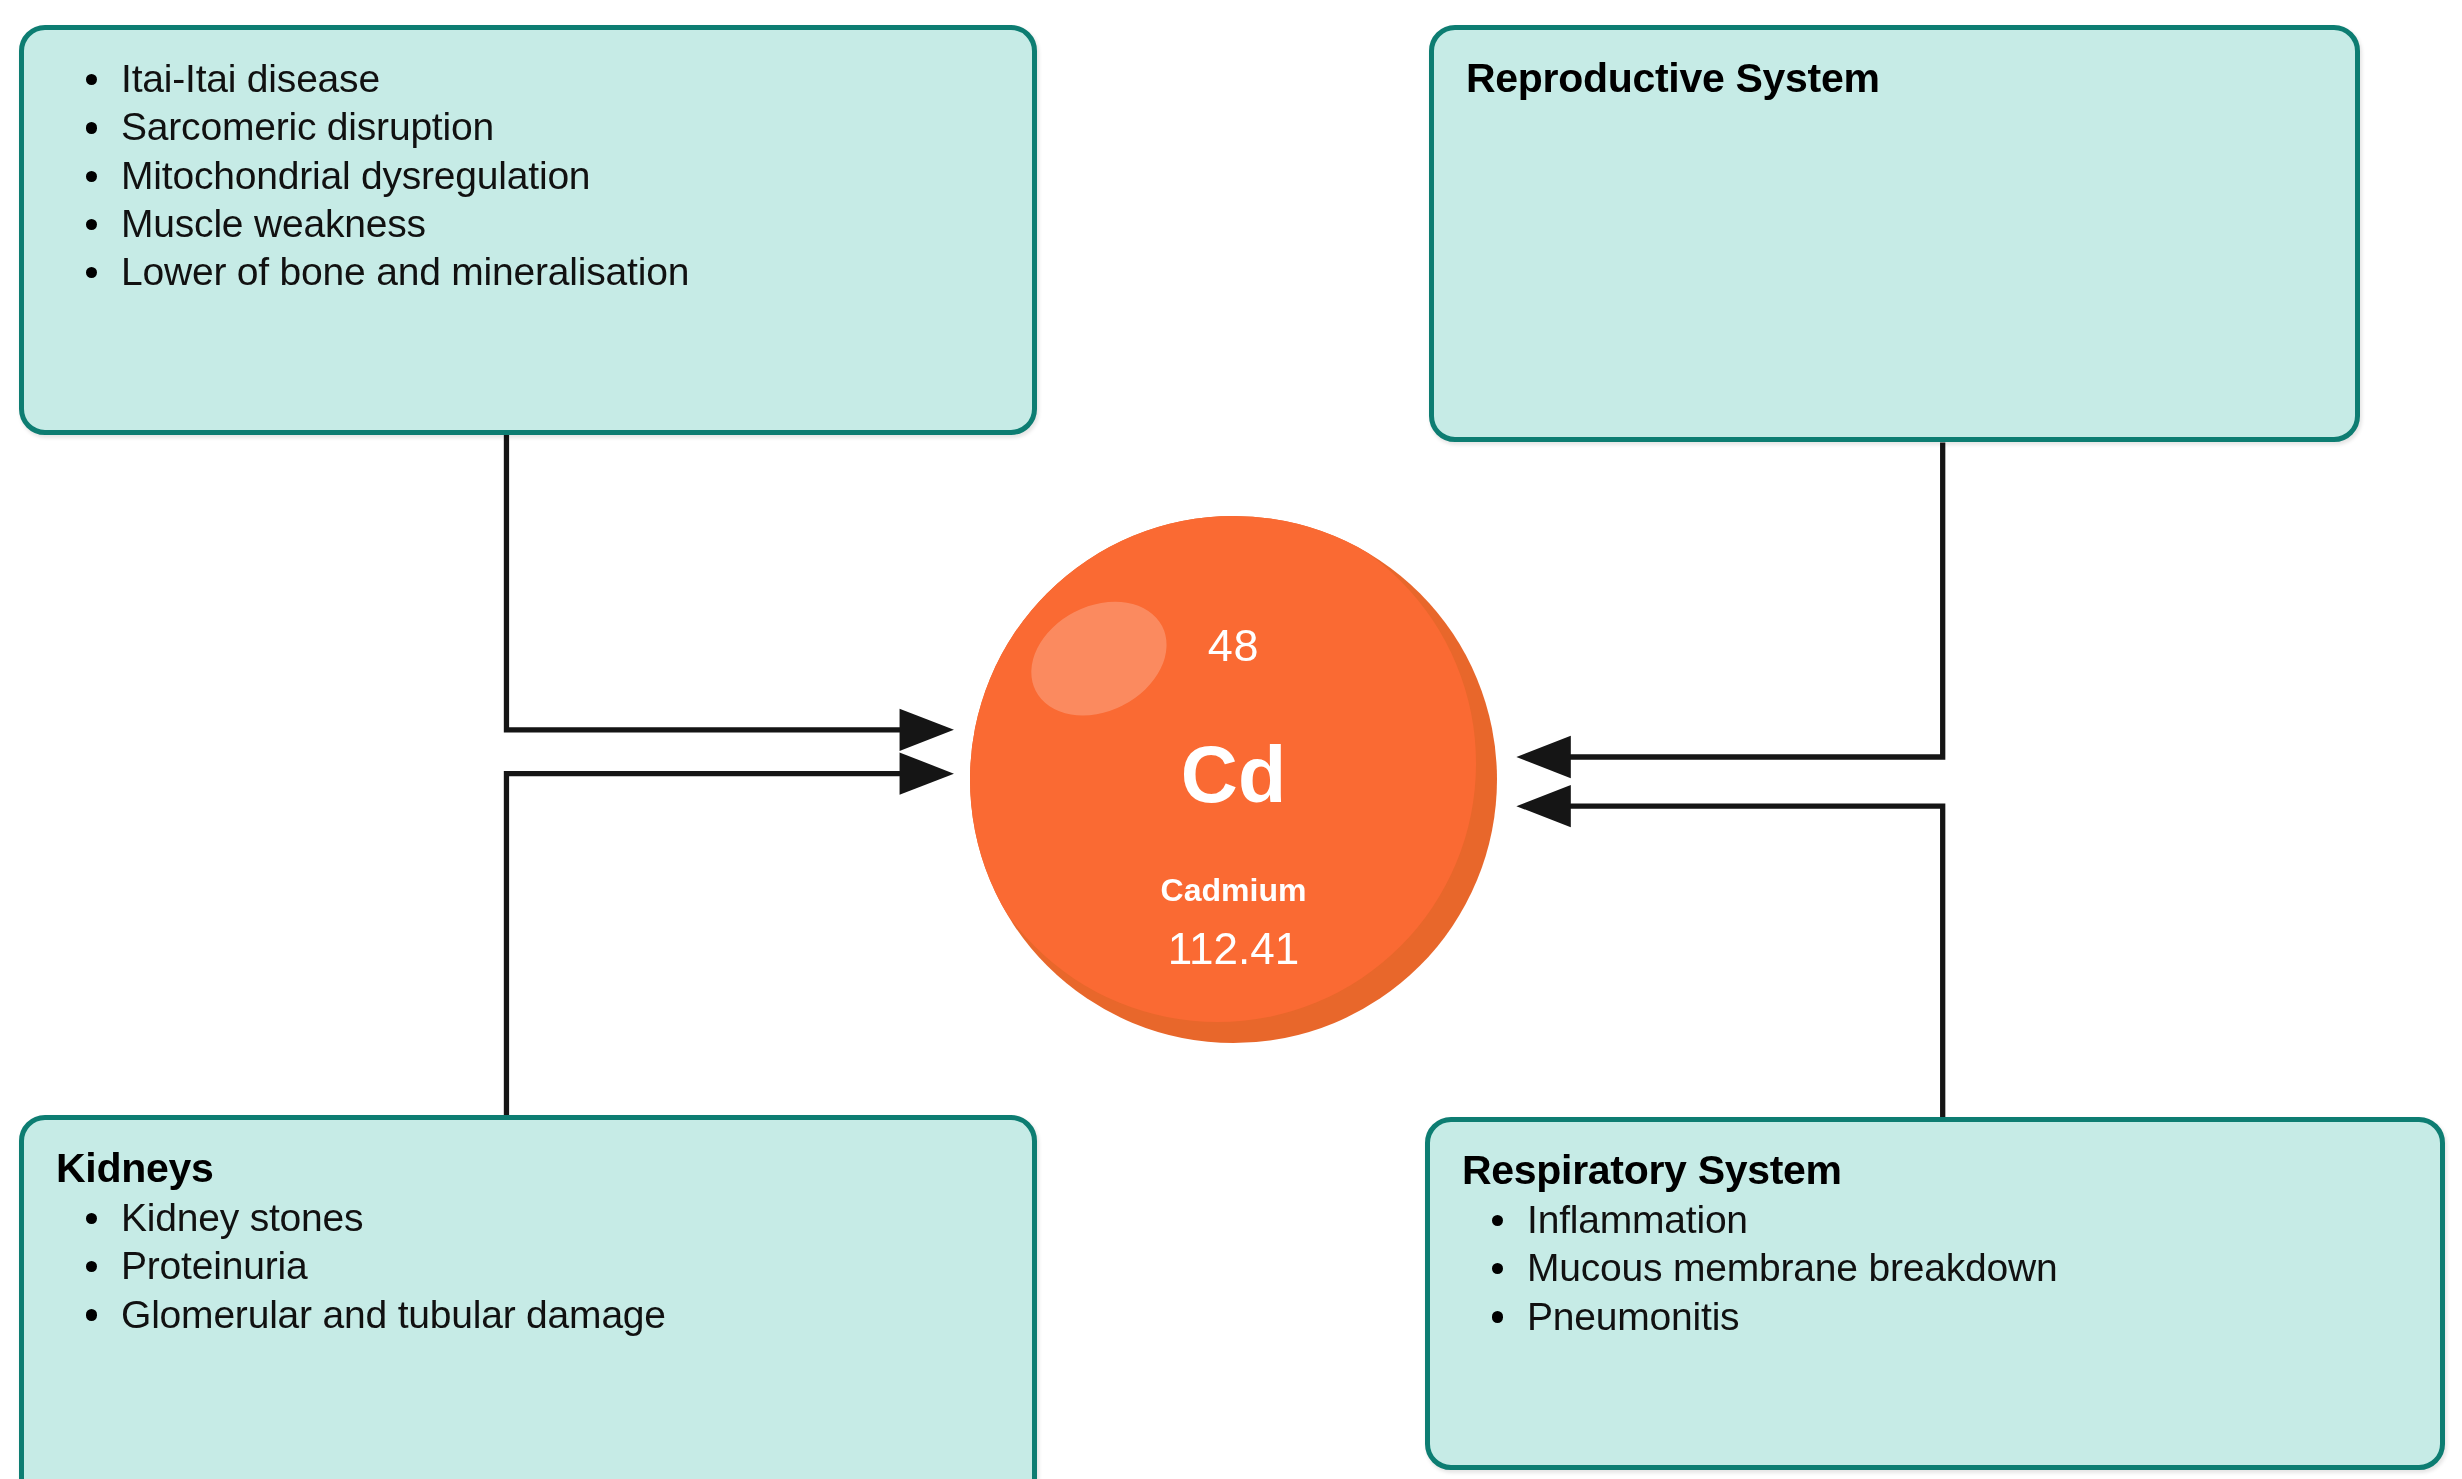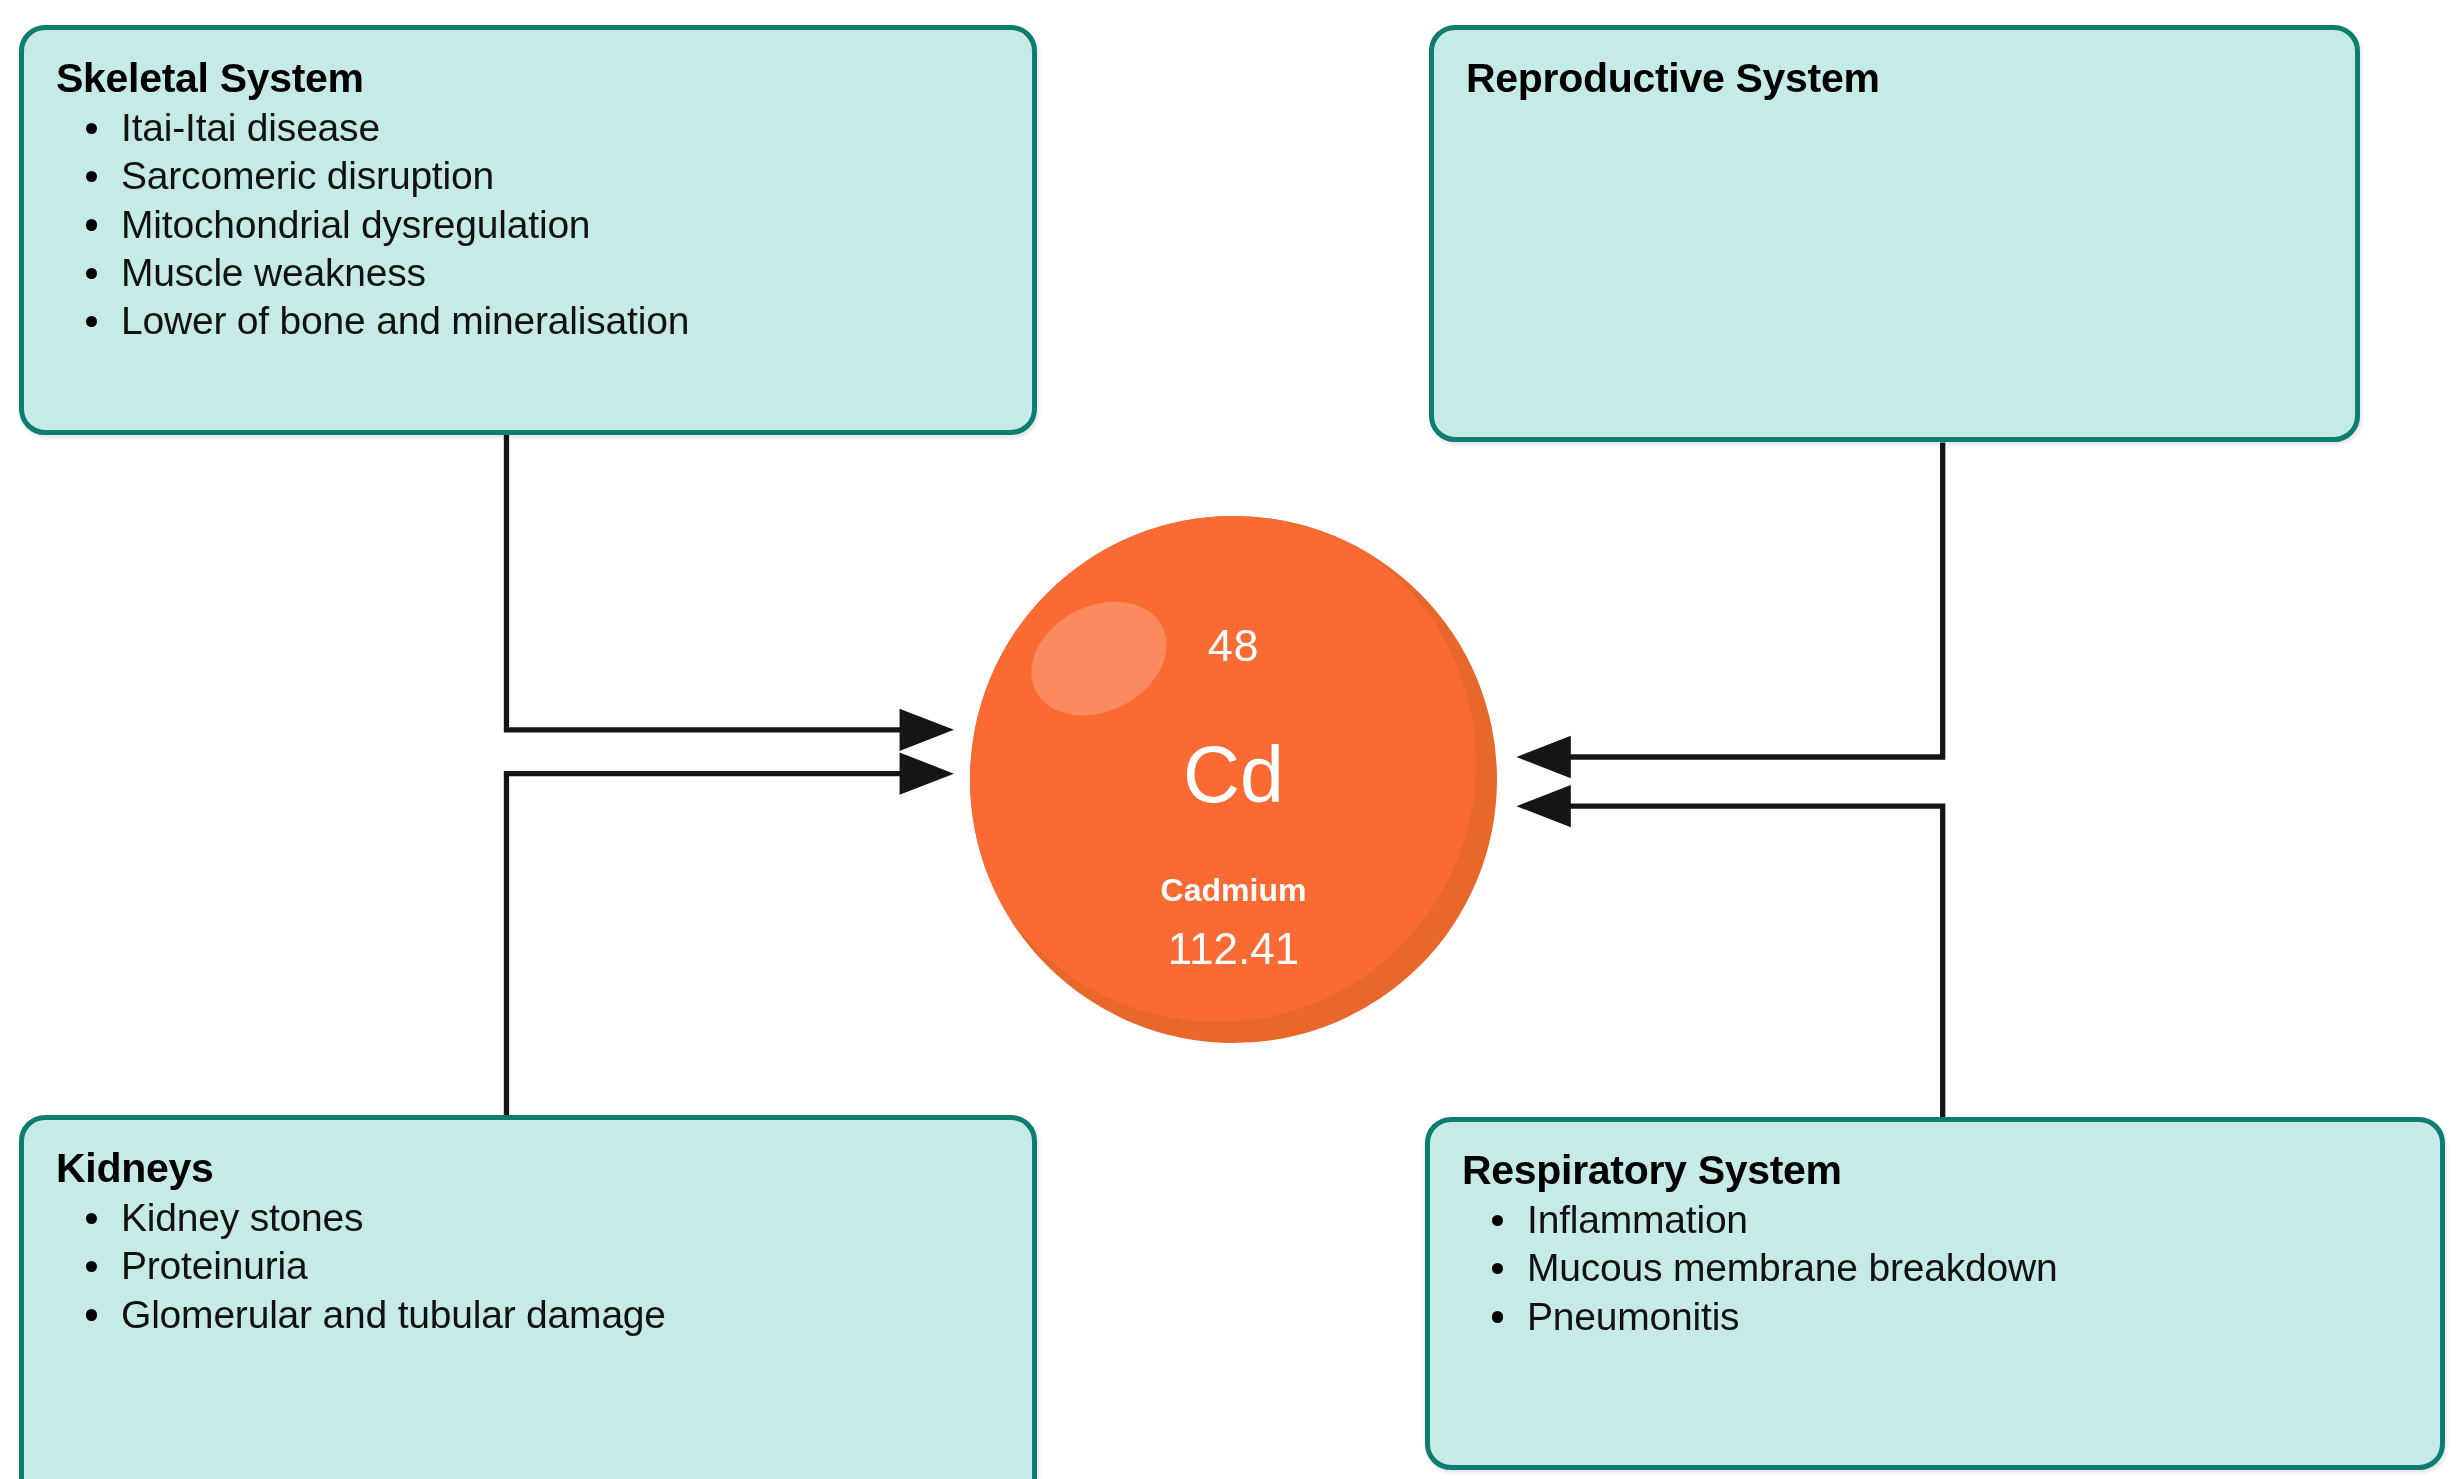--- a/index.html
+++ b/index.html
@@ -110,21 +110,21 @@
     line-height: 1;
     font-weight: normal;
     letter-spacing: 0.8px;
   }
   #el-symbol {
     position: absolute;
     left: 0; right: 0;
     top: 219px;
     font-size: 79px;
     line-height: 1;
-    font-weight: normal;
+    font-weight: bold;
     letter-spacing: 0px;
   }
   #el-name {
     position: absolute;
     left: 0; right: 0;
     top: 357px;
     font-size: 32px;
     line-height: 1.12;
     font-weight: bold;
   }
@@ -172,21 +172,20 @@
     <polygon class="head" points="1190,995 1262,1023 1190,1051"></polygon>
 
     <path class="wire" d="M 2570 585 L 2570 1001 L 2073 1001"></path>
     <polygon class="head" points="2078,973 2006,1001 2078,1029"></polygon>
 
     <path class="wire" d="M 2570 1478 L 2570 1066 L 2073 1066"></path>
     <polygon class="head" points="2078,1038 2006,1066 2078,1094"></polygon>
   </svg>
 
   <div class="sys-box" id="box-skeletal">
-    <div class="sys-title">Skeletal System</div>
     <ul class="sys-list">
       <li><span class="bullet"></span><span>Itai-Itai disease</span></li>
       <li><span class="bullet"></span><span>Sarcomeric disruption</span></li>
       <li><span class="bullet"></span><span>Mitochondrial dysregulation</span></li>
       <li><span class="bullet"></span><span>Muscle weakness</span></li>
       <li><span class="bullet"></span><span>Lower of bone and mineralisation</span></li>
     </ul>
   </div>
 
   <div class="sys-box" id="box-reproductive">

